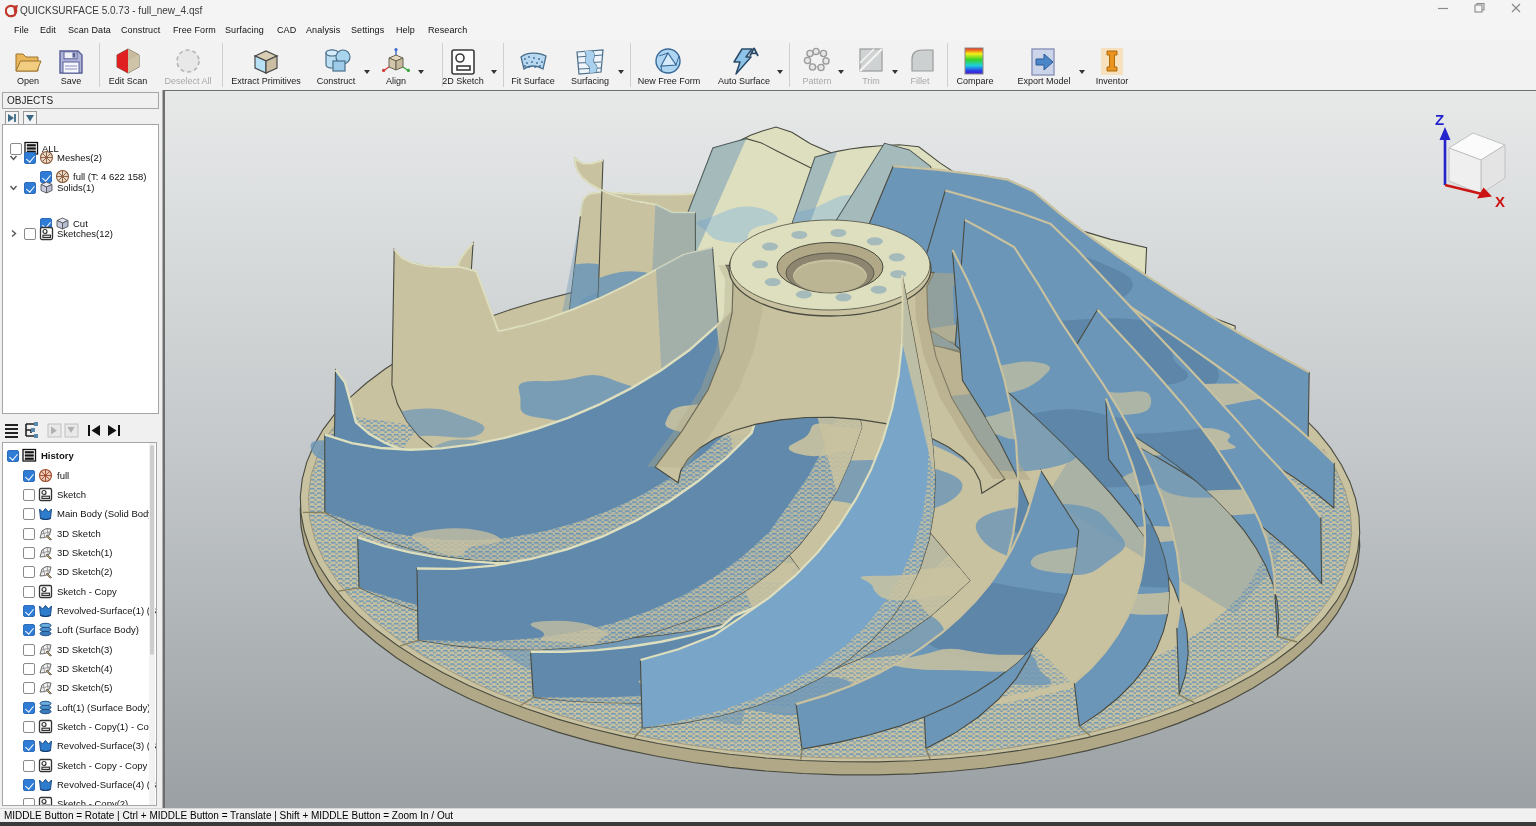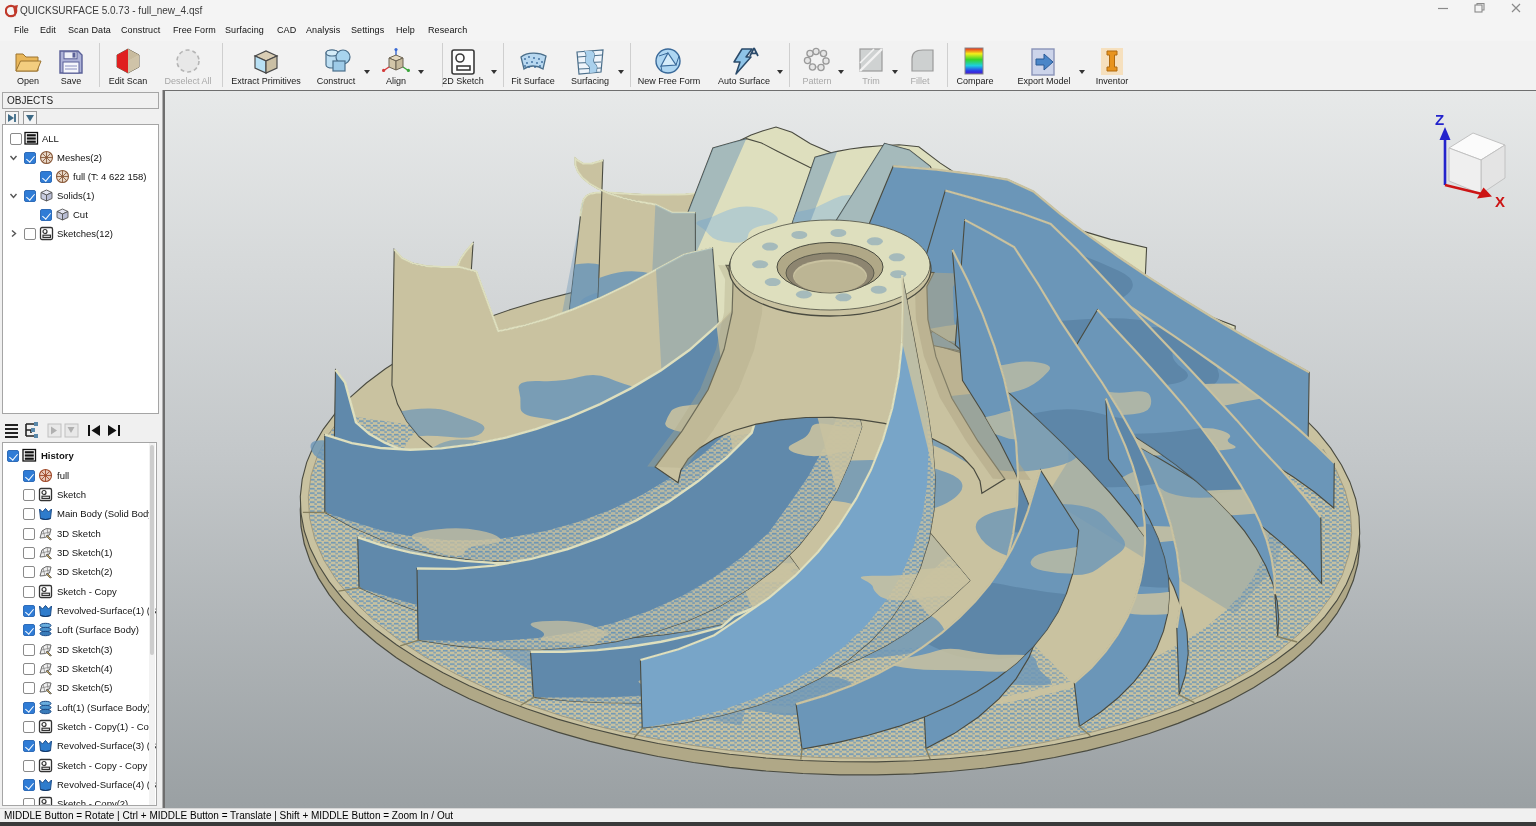--- a/index.html
+++ b/index.html
@@ -533,21 +533,21 @@
 <div id="leftcol">
 <div id="objhead">OBJECTS</div>
 <svg class="abs" style="left:5px;top:21px" width="40" height="14" viewBox="0 0 40 14">
       <rect x="0.5" y="0.5" width="13" height="13" fill="#f4f4f4" stroke="#999" stroke-width="1"></rect>
       <path d="M3 3 L9 7 L3 11 Z" fill="#3d6a86"></path>
       <path d="M10 3 L10 11" stroke="#3d6a86" stroke-width="1.8"></path>
       <rect x="18.5" y="0.5" width="13" height="13" fill="#f4f4f4" stroke="#999" stroke-width="1"></rect>
       <path d="M21 4 L29 4 L25 10.5 Z" fill="#3d6a86"></path>
     </svg>
 <div id="objtree">
-      <div class="trow" style="left:0;top:5px;width:172px">
+      <div class="trow" style="left:0;top:15px;width:172px">
         <div class="cb" style="left:7px"></div>
         <svg class="abs" style="left:21px;top:1px" width="15" height="15" viewBox="0 0 15 15">
           <rect x="1" y="1.5" width="12.5" height="11.5" fill="#fff" stroke="#111" stroke-width="1.3"></rect>
           <rect x="2.8" y="3.2" width="9" height="2.2" fill="#111"></rect>
           <rect x="2.8" y="6.4" width="9" height="2.2" fill="#111"></rect>
           <rect x="2.8" y="9.6" width="9" height="2.2" fill="#111"></rect>
         </svg>
         <span class="lbl" style="left:39px">ALL</span>
       </div>
 <div class="trow" style="left:0;top:24px;width:156px">
@@ -562,33 +562,33 @@
         <span class="lbl" style="left:54px">Meshes(2)</span>
       </div>
 <div class="trow" style="left:0;top:43px;width:156px">
         <div class="cb on" style="left:37px"></div>
         <svg class="abs" style="left:52px;top:1px" width="15" height="15" viewBox="0 0 15 15">
           <circle cx="7.5" cy="7.5" r="6" fill="#e8d8c8" stroke="#8a5a3a" stroke-width="1.1"></circle>
           <path d="M7.5 1.5 L7.5 13.5 M1.5 7.5 L13.5 7.5 M3.2 3.2 L11.8 11.8 M11.8 3.2 L3.2 11.8" stroke="#8a5a3a" stroke-width="0.9"></path>
         </svg>
         <span class="lbl" style="left:70px">full (T: 4 622 158)</span>
       </div>
-<div class="trow" style="left:0;top:62px;width:172px">
+<div class="trow" style="left:0;top:54px;width:172px">
         <svg class="abs" style="left:6px;top:4px" width="9" height="9" viewBox="0 0 9 9">
           <path d="M1.5 3 L4.5 6.5 L7.5 3" fill="none" stroke="#555" stroke-width="1.4"></path>
         </svg>
         <div class="cb on" style="left:21px"></div>
         <svg class="abs" style="left:36px;top:1px" width="15" height="15" viewBox="0 0 15 15">
           <path d="M2 4.5 L7.5 2 L13 4.5 L7.5 7 Z" fill="#e4e6f2" stroke="#555" stroke-width="0.9"></path>
           <path d="M2 4.5 L2 10.5 L7.5 13 L7.5 7 Z" fill="#c8ccdf" stroke="#555" stroke-width="0.9"></path>
           <path d="M13 4.5 L13 10.5 L7.5 13 L7.5 7 Z" fill="#b8bdd4" stroke="#555" stroke-width="0.9"></path>
         </svg>
         <span class="lbl" style="left:54px">Solids(1)</span>
       </div>
-<div class="trow" style="left:0;top:81px;width:147px">
+<div class="trow" style="left:0;top:90px;width:147px">
         <div class="cb on" style="left:37px"></div>
         <svg class="abs" style="left:52px;top:1px" width="15" height="15" viewBox="0 0 15 15">
           <path d="M2 4.5 L7.5 2 L13 4.5 L7.5 7 Z" fill="#e4e6f2" stroke="#555" stroke-width="0.9"></path>
           <path d="M2 4.5 L2 10.5 L7.5 13 L7.5 7 Z" fill="#c8ccdf" stroke="#555" stroke-width="0.9"></path>
           <path d="M13 4.5 L13 10.5 L7.5 13 L7.5 7 Z" fill="#b8bdd4" stroke="#555" stroke-width="0.9"></path>
         </svg>
         <span class="lbl" style="left:70px">Cut</span>
       </div>
 <div class="trow" style="left:0;top:100px;width:156px">
         <svg class="abs" style="left:6px;top:4px" width="9" height="9" viewBox="0 0 9 9">

